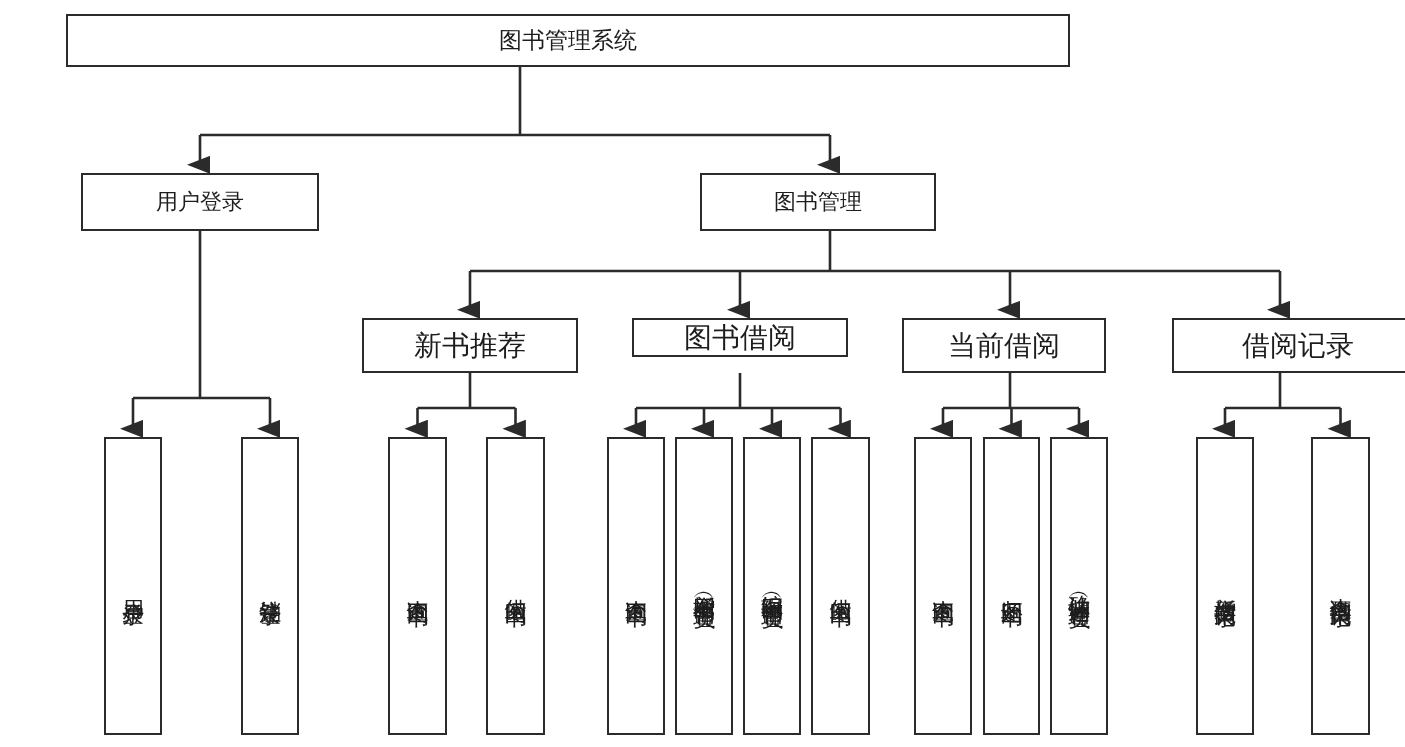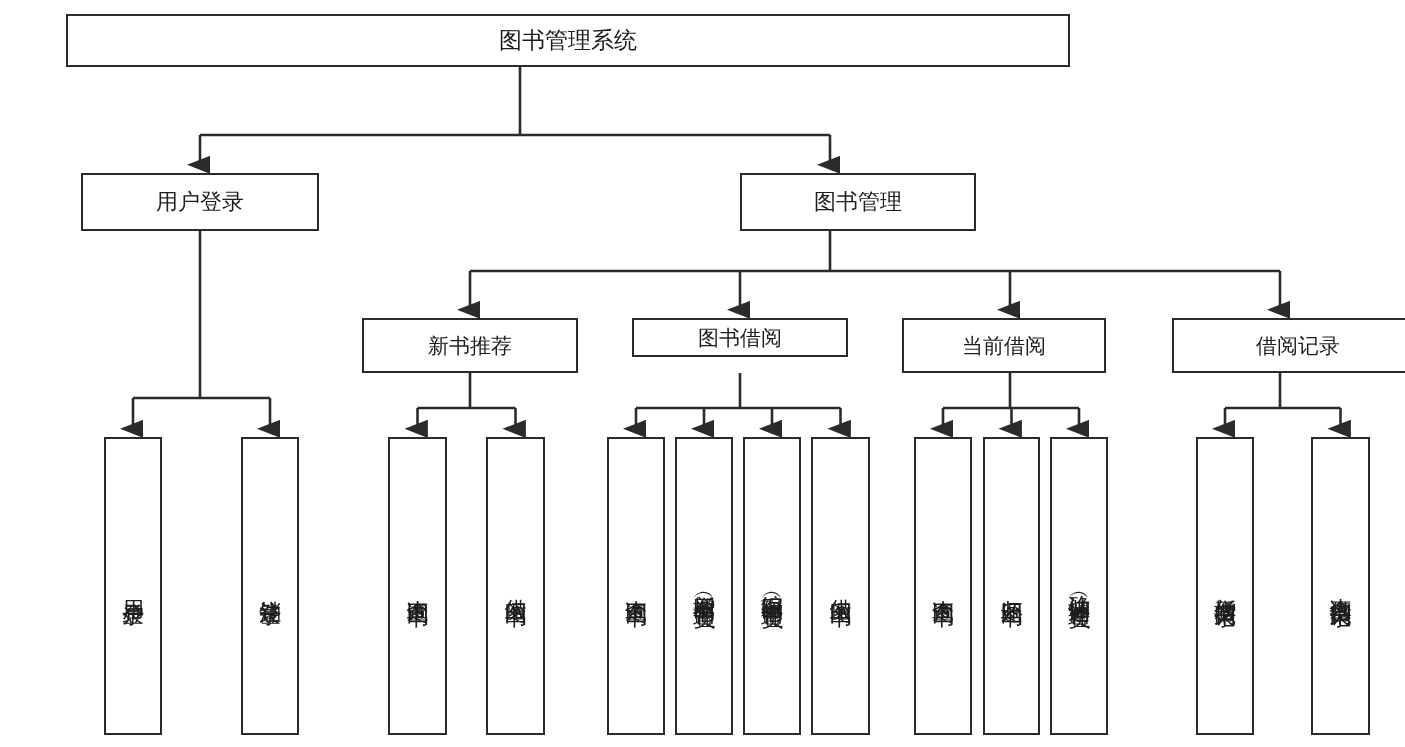--- a/index.html
+++ b/index.html
@@ -43,21 +43,21 @@
   .node.horizontal .label {
     writing-mode: horizontal-tb;
   }
   .node.vertical .label {
     writing-mode: vertical-rl;
     text-orientation: upright;
     letter-spacing: 2px;
   }
   .node.root .label { font-size: 23px; }
   .node.level1 .label { font-size: 22px; }
-  .node.level2 .label { font-size: 21px; }
+  .node.level2 .label { font-size: 28px; }
   .node.leaf .label { font-size: 22px; }
   .watermark {
     position: absolute;
     left: 1185px;
     top: 712px;
     font-size: 17px;
     color: #9b9b9b;
     white-space: nowrap;
     letter-spacing: 0.5px;
   }
@@ -109,21 +109,21 @@
       </g>
   </svg>
 
   <div id="nodes">
       <div class="node root horizontal" style="left: 18px; top: 14px; width: 1004px; height: 53px; margin-left: 48px;">
         <span class="label">图书管理系统</span>
       </div>
       <div class="node level1 horizontal" style="left: 81px; top: 173px; width: 238px; height: 58px;">
         <span class="label">用户登录</span>
       </div>
-      <div class="node level1 horizontal" style="left: 740px; top: 173px; width: 236px; height: 58px;">
+      <div class="node level1 horizontal" style="left: 700px; top: 173px; width: 236px; height: 58px;">
         <span class="label">图书管理</span>
       </div>
       <div class="node level2 horizontal" style="left: 362px; top: 318px; width: 216px; height: 55px;">
         <span class="label">新书推荐</span>
       </div>
       <div class="node level2 horizontal" style="left: 632px; top: 318px; width: 216px; height: 39px;">
         <span class="label">图书借阅</span>
       </div>
       <div class="node level2 horizontal" style="left: 902px; top: 318px; width: 204px; height: 55px;">
         <span class="label">当前借阅</span>

